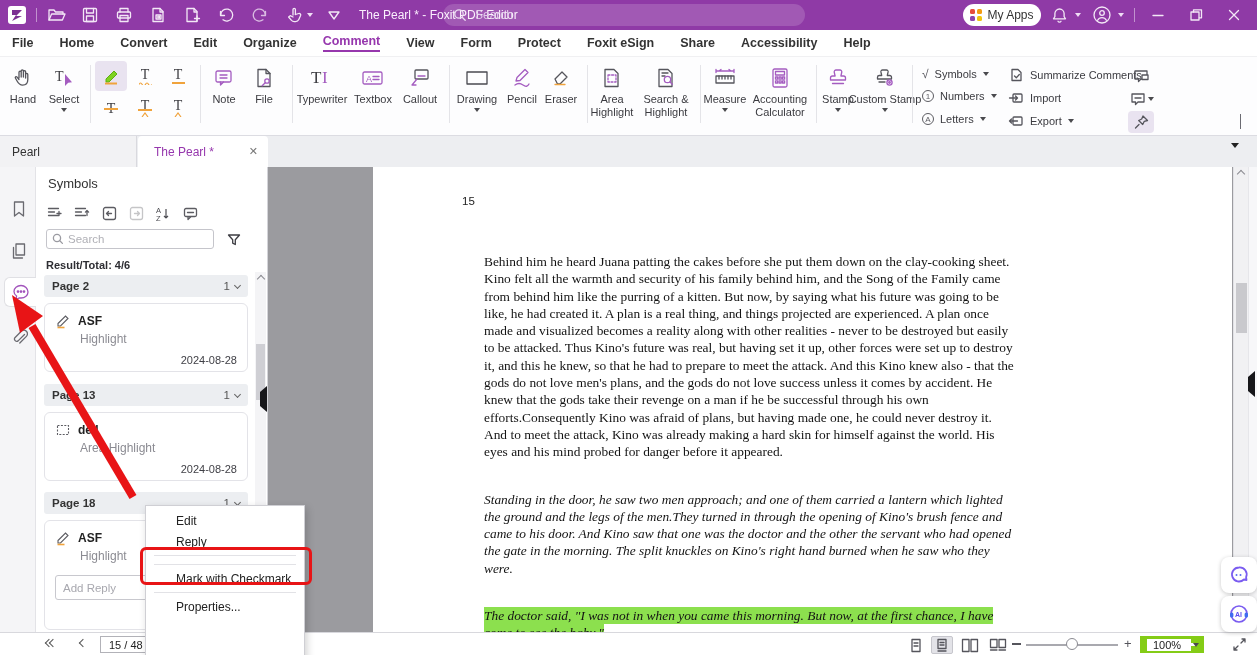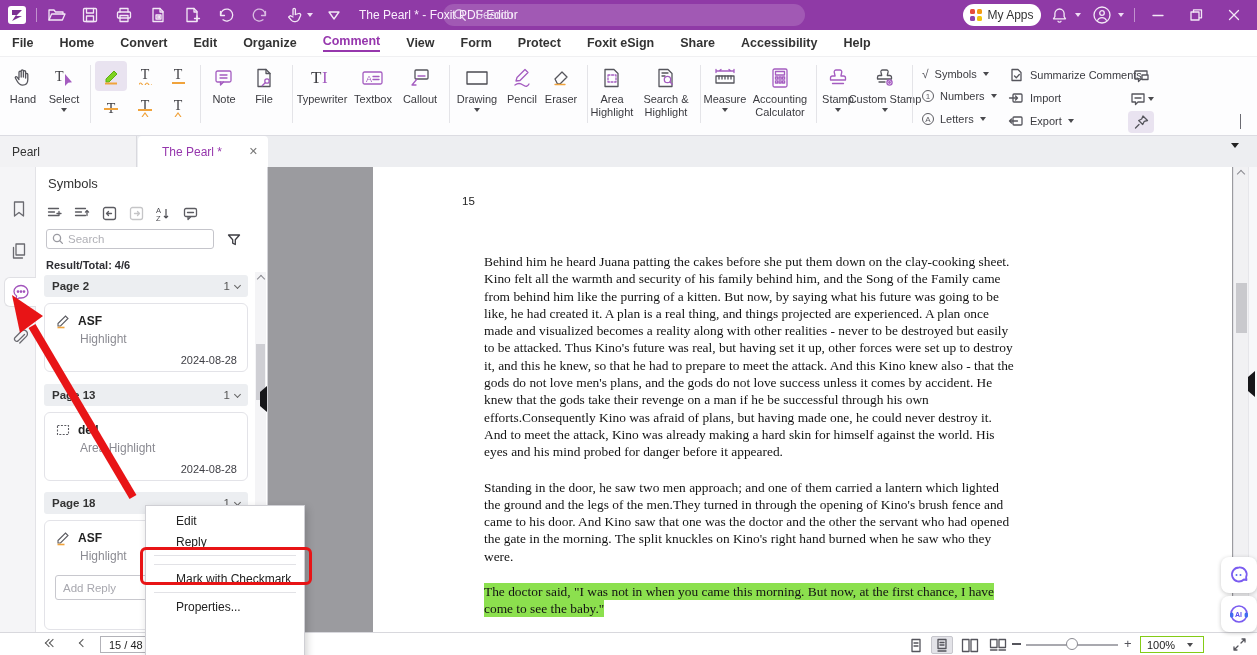--- a/index.html
+++ b/index.html
@@ -40,21 +40,21 @@
   .rrow{position:absolute;display:flex;align-items:center;gap:6px;font-size:11px;color:#3b3b40;}
   .circ{width:12px;height:12px;border:1.2px solid #5c5c62;border-radius:50%;font-size:8px;display:flex;align-items:center;justify-content:center;color:#5c5c62;}
   .sqbtn{position:absolute;width:26px;height:22px;display:flex;align-items:center;justify-content:center;border-radius:4px;}
   .sqbtn.sel{background:#e9e3f0;}
   .chev-up{width:7px;height:7px;border-left:1.6px solid #6b6b72;border-top:1.6px solid #6b6b72;transform:rotate(45deg);}
 
   
   .tabbar{position:absolute;left:0;top:136px;width:1257px;height:31px;background:#edeef1;}
   .tab{position:absolute;top:0;height:31px;display:flex;align-items:center;font-size:12px;}
   .tab.start{left:0;width:137px;background:#f2f2f4;border-right:1px solid #d9d9de;color:#333;padding-left:12px;}
-  .tab.doc{left:138px;width:130px;background:#fff;color:#9637ad;padding-left:24px;border-radius:4px 4px 0 0;}
+  .tab.doc{left:138px;width:130px;background:#fff;color:#9637ad;padding-left:16px;border-radius:4px 4px 0 0;}
   .tab-close{margin-left:auto;margin-right:10px;color:#777;font-size:11px;}
   .tri-down{width:0;height:0;border-left:4.5px solid transparent;border-right:4.5px solid transparent;border-top:5.5px solid #222;}
 
   
   .main{position:absolute;left:0;top:167px;width:1257px;height:465px;background:#9b9b9f;}
   .left-rail{position:absolute;left:0;top:0;width:36px;height:465px;background:#f5f5f7;border-right:1px solid #e3e3e7;}
   .rail-ic{position:absolute;left:5px;width:27px;height:30px;display:flex;align-items:center;justify-content:center;color:#6a6a70;}
   .rail-ic.active{background:#fff;border:1px solid #e0e0e4;border-right:none;border-radius:6px 0 0 6px;left:4px;width:32px;color:#a254bc;}
 
   .cpanel{position:absolute;left:36px;top:0;width:232px;height:465px;background:#fff;border-right:1px solid #d4d4d9;}
@@ -75,38 +75,38 @@
   .reply{margin-top:12px;width:184px;height:25px;border:1px solid #c8c8ce;border-radius:3px;font-size:11.5px;padding-left:7px;color:#444;outline:none;}
   .reply::placeholder{color:#a8a8af;}
   .cp-scroll{position:absolute;left:219px;top:105px;width:11px;bottom:0;background:#f4f4f6;}
   .cp-scroll .thumb{position:absolute;left:1px;top:72px;width:9px;height:56px;background:#cfcfd4;}
   .chev-up-sm{width:6px;height:6px;border-left:1.5px solid #8a8a90;border-top:1.5px solid #8a8a90;transform:rotate(45deg);margin:4px auto 0;}
 
   .doc-area{position:absolute;left:268px;top:0;width:965px;height:465px;background:#9b9b9f;overflow:hidden;}
   .page{position:absolute;left:105px;top:0;width:859px;height:465px;background:#fff;}
   .pg-num{position:absolute;left:89px;top:28px;font-size:11.5px;color:#222;font-family:"Liberation Sans",sans-serif;}
   .doc-text{position:absolute;left:111px;top:86px;width:533px;font-family:"Liberation Serif",serif;font-size:13.4px;line-height:17.3px;color:#131313;}
-  .doc-text p + p{margin-top:18px;}
+  .doc-text p + p{margin-top:30px;font-style:italic;}
   .hl{background:#8CE04E;padding:1px 0;}
 
   .main-scroll{position:absolute;left:1233px;top:0;width:15px;height:465px;background:#f1f1f3;border-left:1px solid #e2e2e6;}
   .main-scroll .thumb{position:absolute;left:2px;top:116px;width:11px;height:50px;background:#c9c9cd;}
   .right-strip{position:absolute;left:1248px;top:0;width:9px;height:465px;background:#f7f7f9;border-left:1px solid #e6e6ea;}
   .tri-left{width:0;height:0;border-top:6px solid transparent;border-bottom:6px solid transparent;border-right:7px solid #17171a;}
 
   
   .statusbar{position:absolute;left:0;top:632px;width:1257px;height:23px;background:#fff;border-top:1px solid #d8d8dd;}
   .sb-chev{position:absolute;top:7px;display:flex;color:#555;}
   .cvl{width:6px;height:6px;border-left:1.6px solid #555;border-bottom:1.6px solid #555;transform:rotate(45deg);}
   .pagebox{position:absolute;left:100px;top:3px;width:88px;height:17px;border:1px solid #b2b2b8;background:#fff;font-size:11px;color:#222;padding-left:8px;outline:none;}
   .lay-ic{position:absolute;top:3px;width:22px;height:18px;display:flex;align-items:center;justify-content:center;color:#55555c;border-radius:2px;}
   .lay-ic.sel{background:#e3e3e8;border:1px solid #c6c6cc;}
   .sb-track{position:absolute;left:1026px;top:11px;width:92px;height:2px;background:#a9a9af;}
   .sb-thumb{position:absolute;left:1066px;top:5px;width:12px;height:12px;border:1px solid #8b8b92;border-radius:50%;background:#fff;}
-  .zoombox{position:absolute;left:1140px;top:3px;width:64px;height:17px;border:1px solid #84cc16;display:flex;align-items:center;background:#fff;}
+  .zoombox{position:absolute;left:1140px;top:3px;width:64px;height:17px;border:7px solid #84cc16;display:flex;align-items:center;background:#fff;}
   .zoombox input{width:44px;border:none;outline:none;font-size:11px;padding-left:6px;color:#222;}
 
   
   .ctxmenu{position:absolute;left:145px;top:505px;width:160px;height:158px;background:#fff;border:1px solid #cfcfd4;box-shadow:2px 3px 8px rgba(0,0,0,.18);z-index:70;padding-top:4px;font-size:12px;color:#222;}
   .mi{height:21px;display:flex;align-items:center;padding-left:30px;padding-right:10px;}
   .mi.hover{background:#e9e9ec;}
   .mi .sub{margin-left:auto;width:0;height:0;border-top:4px solid transparent;border-bottom:4px solid transparent;border-left:5px solid #222;}
   .msep{height:1px;background:#e2e2e6;margin:3px 8px;}
   .red-rect{position:absolute;left:140px;top:547px;width:172px;height:38px;border:3.5px solid #E81416;border-radius:6px;z-index:75;pointer-events:none;}
   .red-arrow{position:absolute;left:0;top:0;z-index:76;pointer-events:none;}

